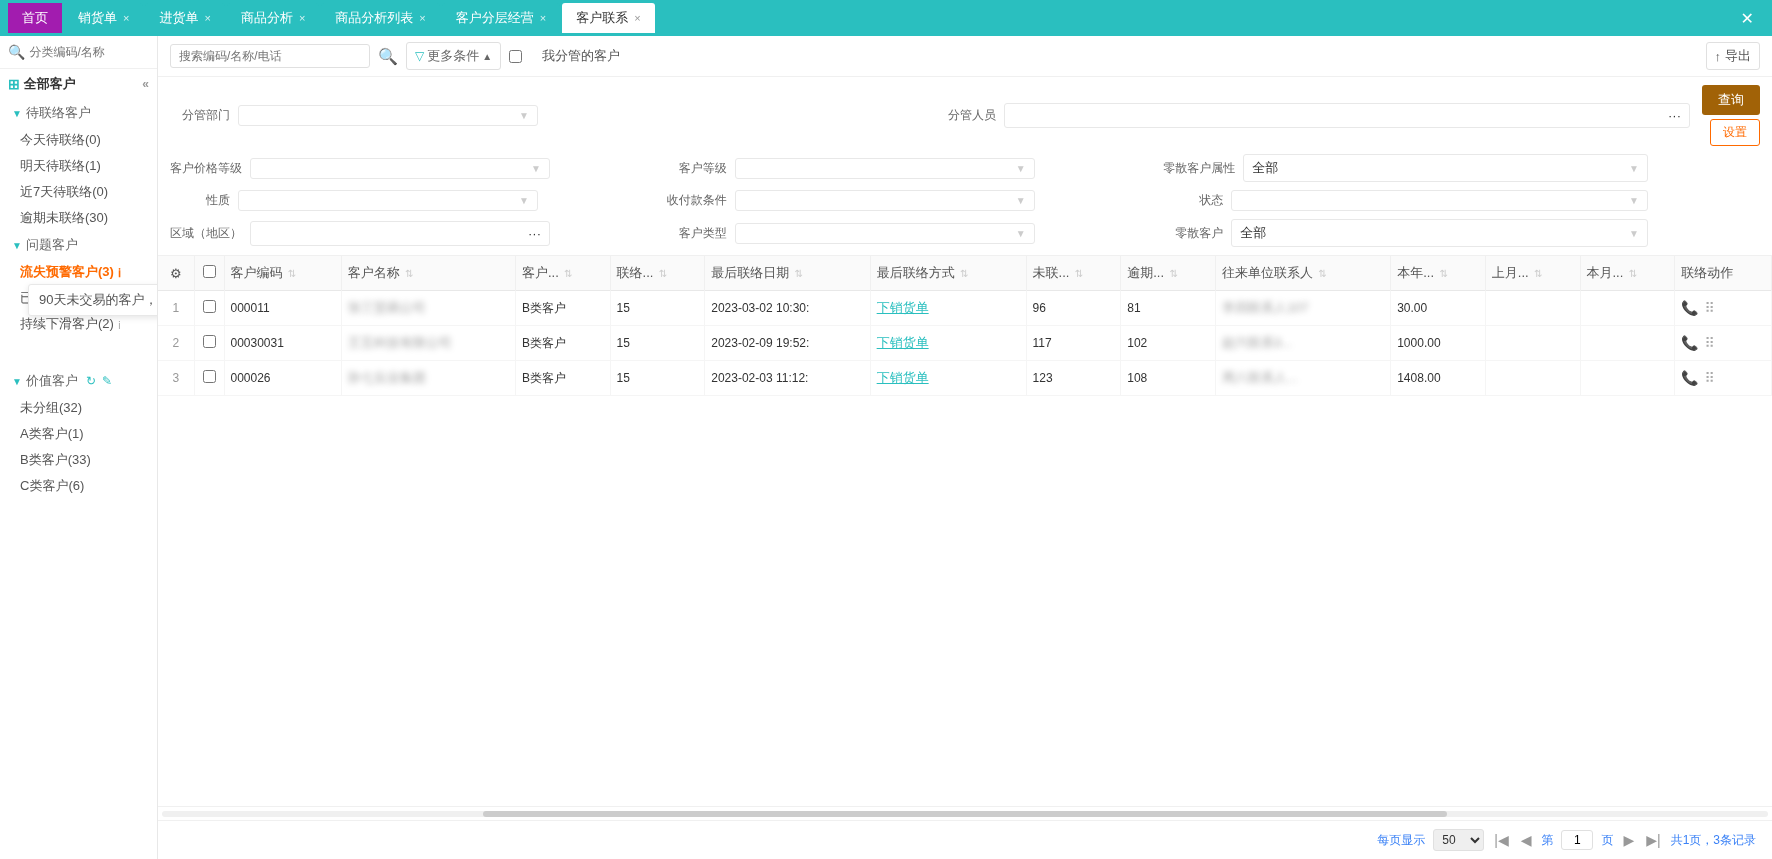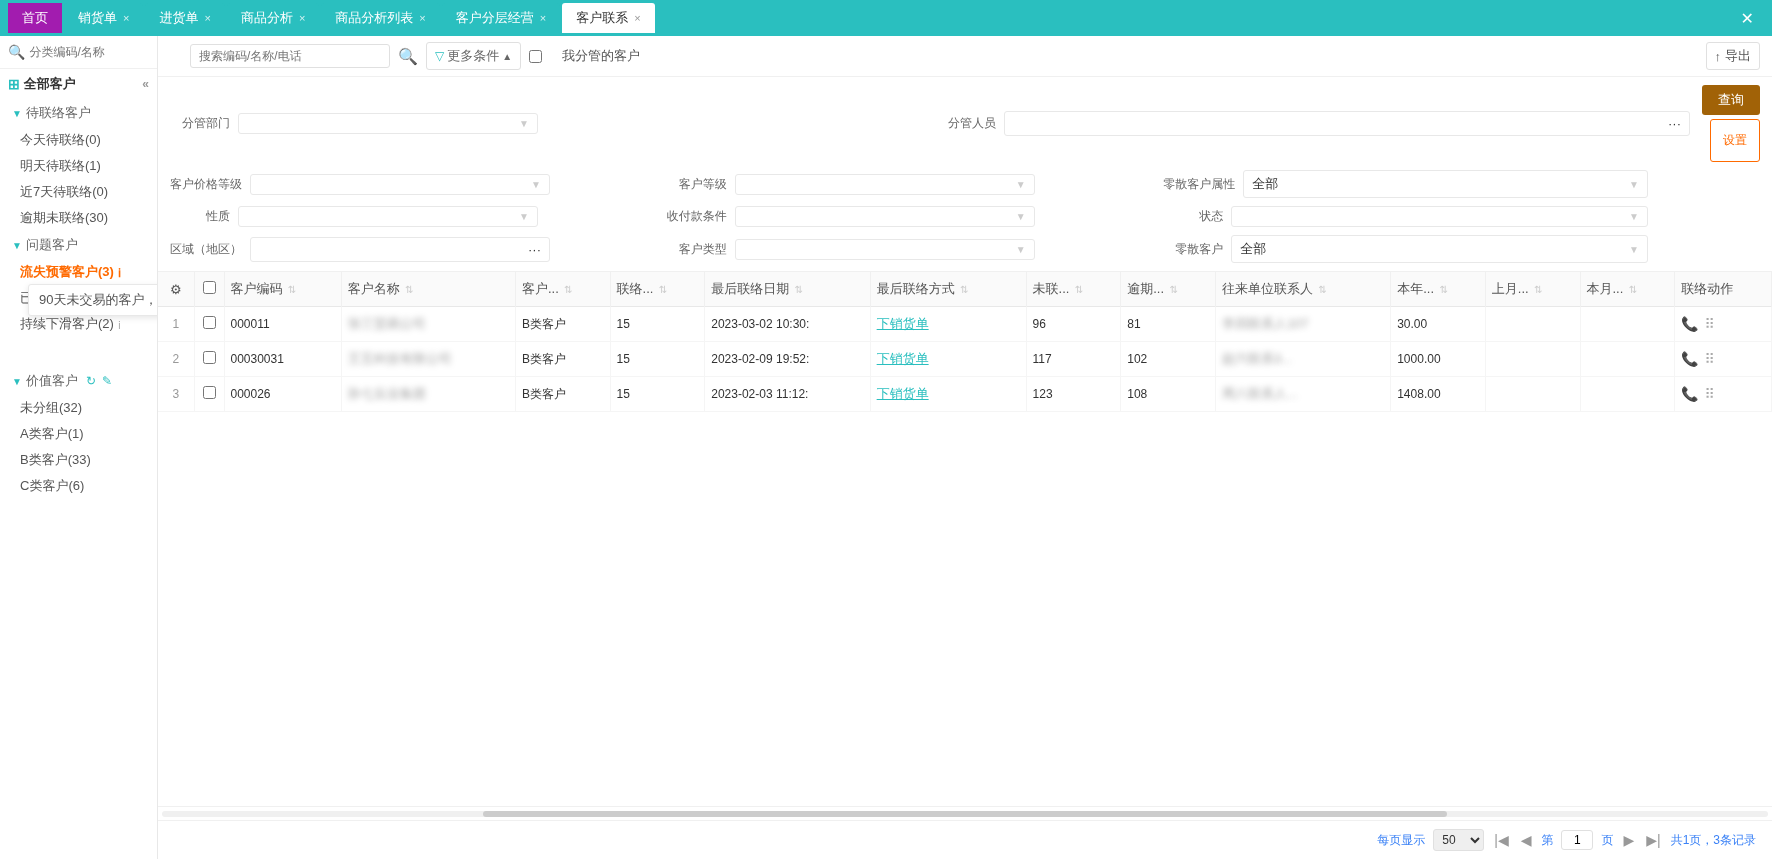--- a/index.html
+++ b/index.html
@@ -151,21 +151,20 @@
       gap: 8px;
       border-bottom: 1px solid #f0f0f0;
     }
     .filter-search-input {
       border: 1px solid #e0e0e0;
       border-radius: 3px;
       padding: 4px 8px;
       font-size: 12px;
       width: 200px;
       color: #999;
-      margin-left: 20px;
     }
     .search-btn { color: #ff6a00; font-size: 16px; cursor: pointer; }
     .more-filter-btn {
       display: flex;
       align-items: center;
       gap: 3px;
       color: #666;
       font-size: 12px;
       cursor: pointer;
       border: 1px solid #e0e0e0;
@@ -252,21 +251,21 @@
       border-radius: 3px;
       padding: 6px 16px;
       font-size: 13px;
       cursor: pointer;
     }
     .setting-btn {
       background: #fff;
       color: #ff6a00;
       border: 1px solid #ff6a00;
       border-radius: 3px;
-      padding: 12px 12px;
+      padding: 4px 12px;
       font-size: 12px;
       cursor: pointer;
     }
     .action-btns {
       display: flex;
       flex-direction: column;
       gap: 4px;
       align-items: flex-end;
     }
 

